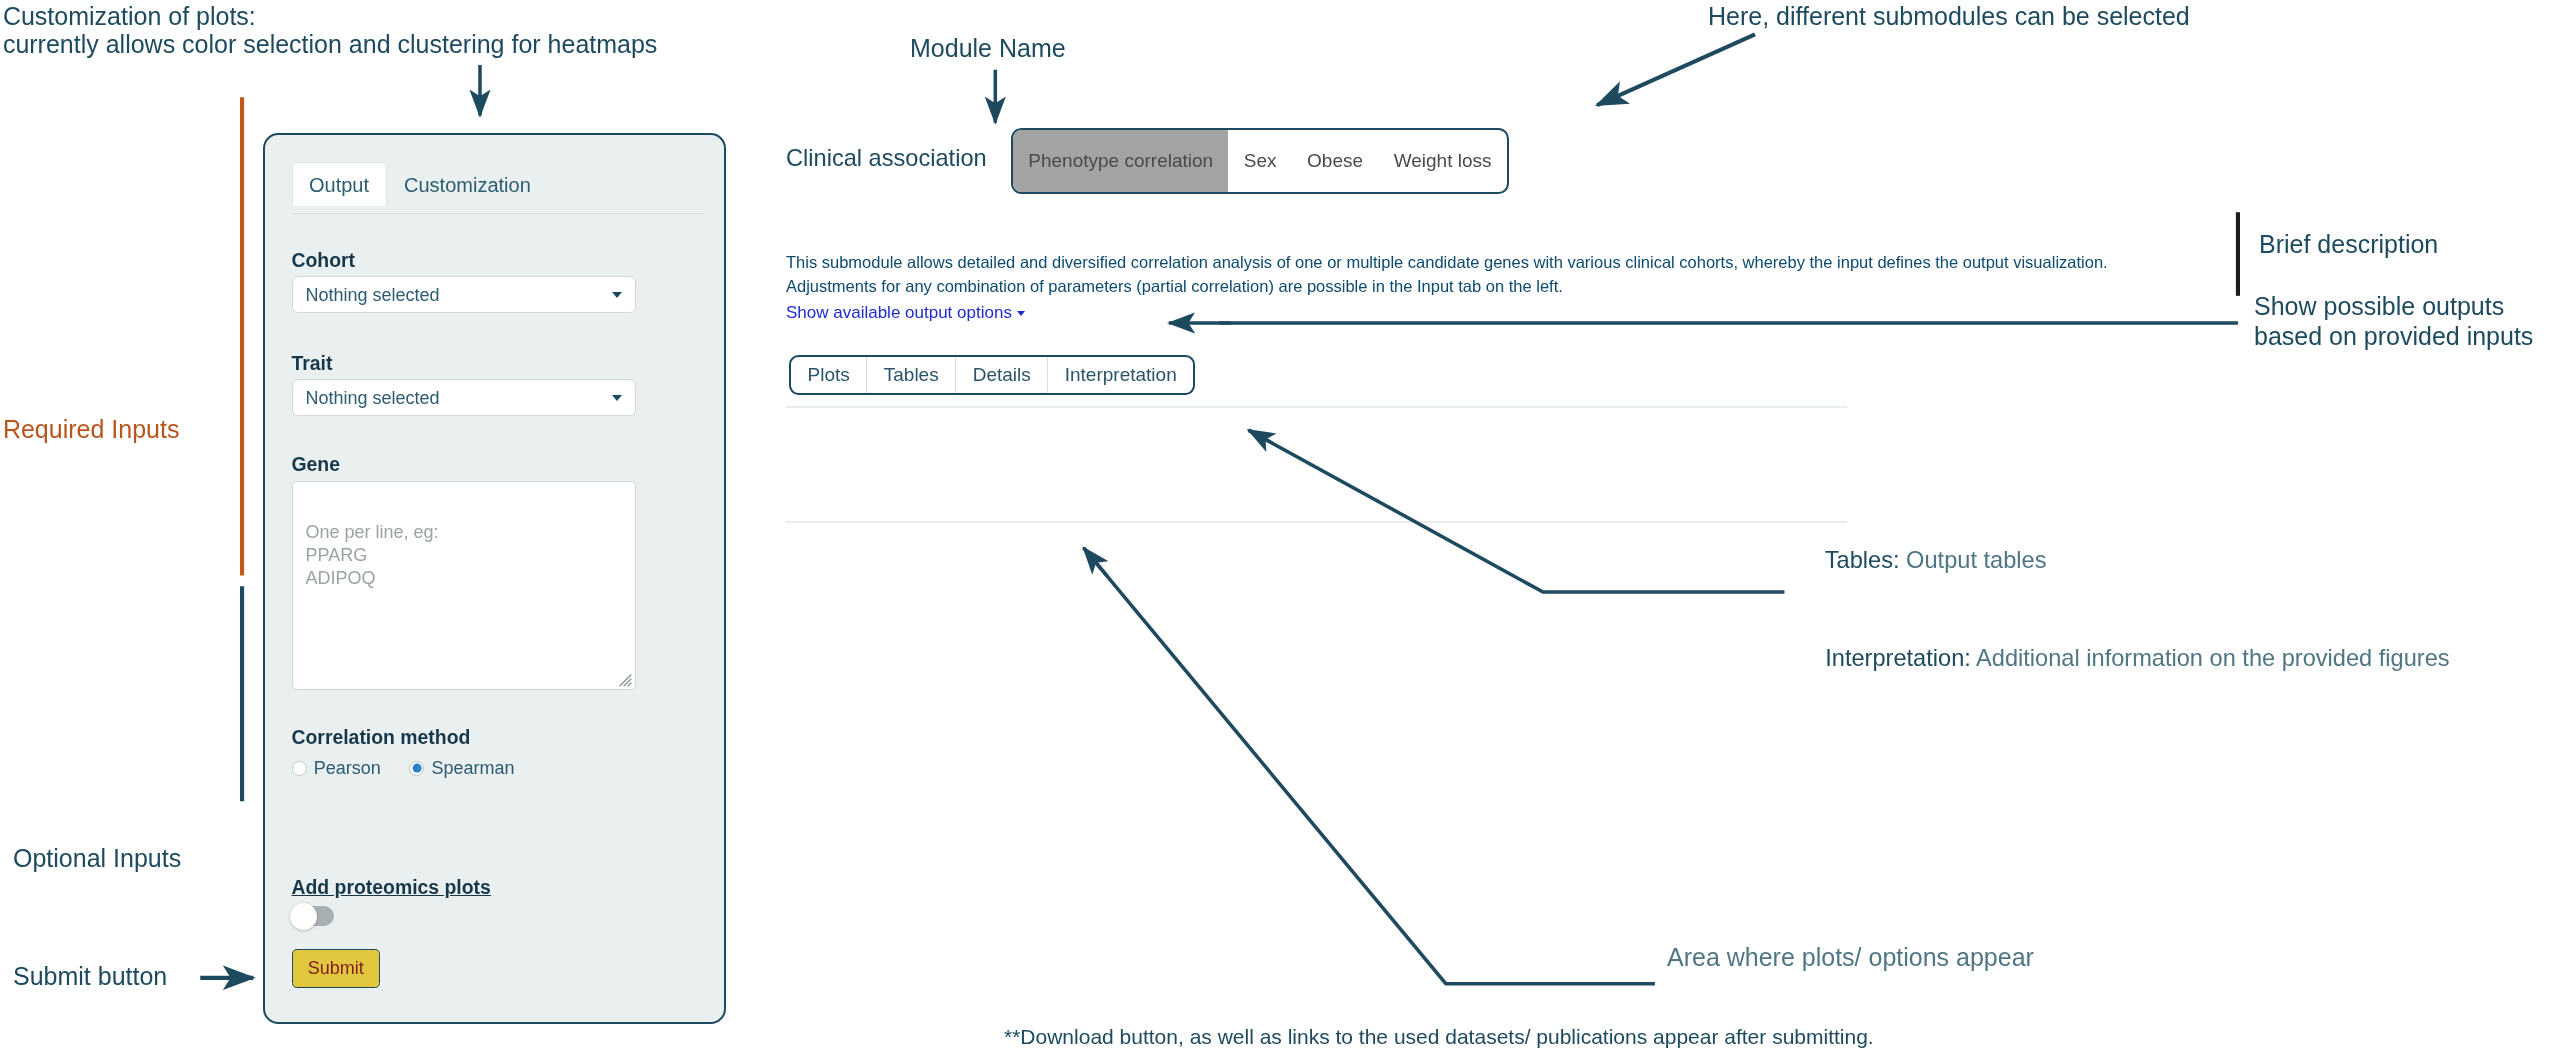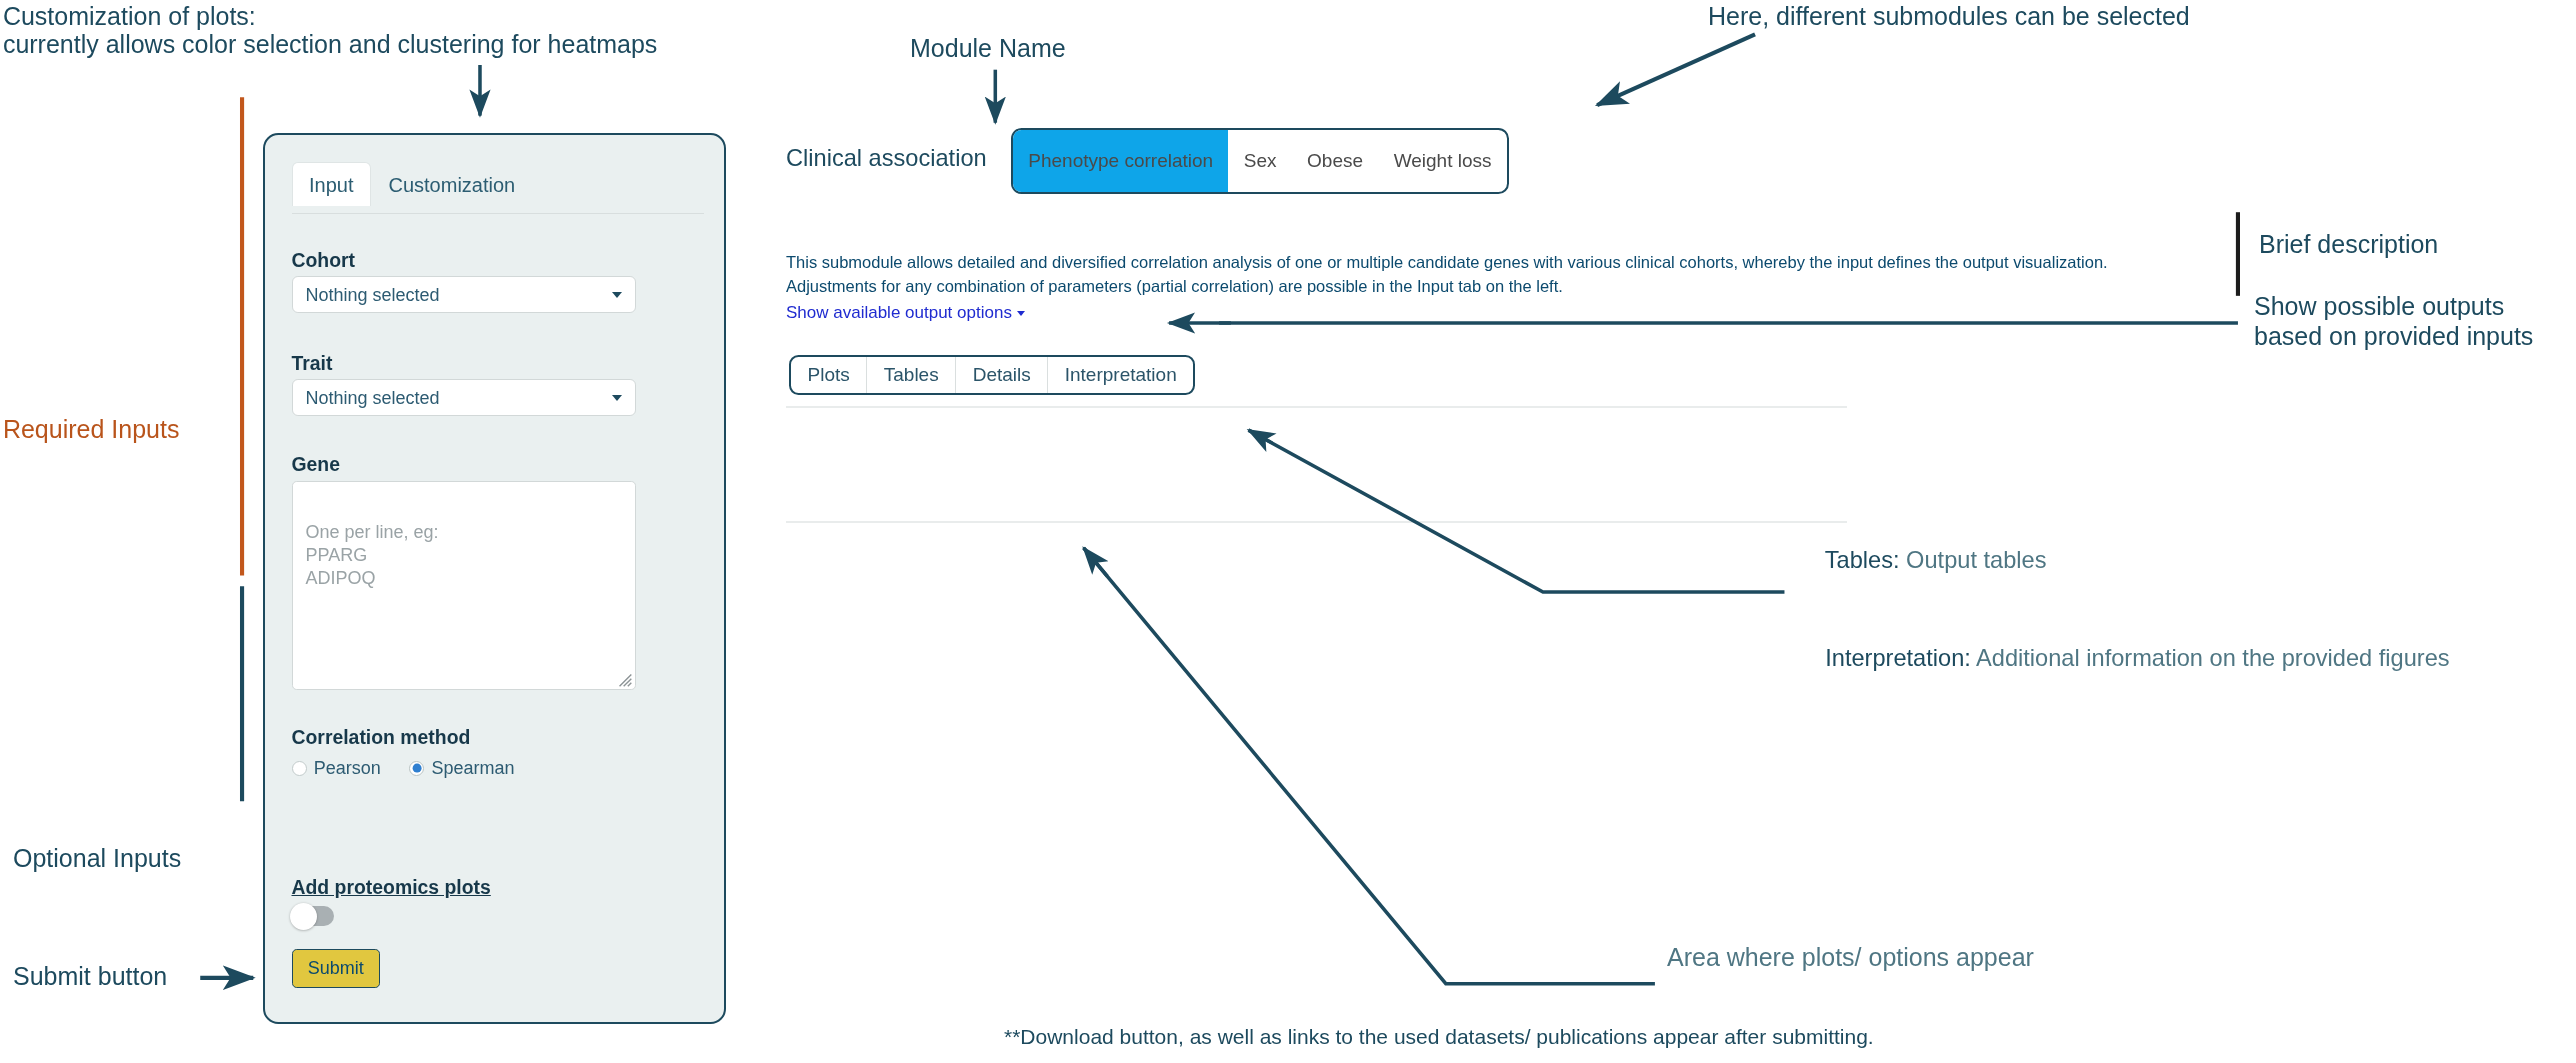--- a/index.html
+++ b/index.html
@@ -198,21 +198,21 @@
 
   #submit-button {
     position: absolute;
     left: 26.5px;
     top: 814px;
     padding: 8.2px 15.3px;
     background: #e1c73f;
     border: 1.2px solid #1d4a5e;
     border-radius: 4.7px;
     font-size: 18px;
-    color: #0c4a6e;
+    color: #7f1d1d;
     box-sizing: border-box;
   }
 
   
   #module-title {
     left: 786px;
     top: 145px;
     font-size: 23.6px;
     color: #1d4a5e;
     white-space: nowrap;
@@ -230,21 +230,21 @@
     box-sizing: border-box;
   }
   .sub-tab {
     display: flex;
     align-items: center;
     padding: 0 15.3px;
     font-size: 19px;
     color: #4a4a4a;
     white-space: nowrap;
   }
-  .sub-tab.active { background: #0ea5e9; color: #4a4a4a; }
+  .sub-tab.active { background: #a3a3a3; color: #4a4a4a; }
 
   #module-desc {
     left: 786px;
     top: 233px;
     width: 1413px;
     font-size: 16.5px;
     line-height: 1.45;
     color: #0c4a6e;
     margin-top: 18px;
   }
@@ -328,21 +328,21 @@
 </div>
 
 <div class="abs anno anno-grayish anno-lg" style="left:1667px; top:941px;">Area where plots/ options appear</div>
 
 <div class="abs anno" style="left:1004px; top:1023px; font-size:21px;">**Download button, as well as links to the used datasets/ publications appear after submitting.</div>
 
 <div class="abs" id="form-card">
 
   <div class="card-tabs">
     <div class="card-tab active">
-      <span>Input</span>
+      <span>Output</span>
     </div>
     <div class="card-tab">
       <span>Customization</span>
     </div>
   </div>
   <div class="card-tabs-rule"></div>
 
   <div class="field-label" style="left:26.5px; top:114px;">Cohort</div>
   <div class="select-box" style="top:141px;">
     <span class="sel-text">Nothing selected</span>

